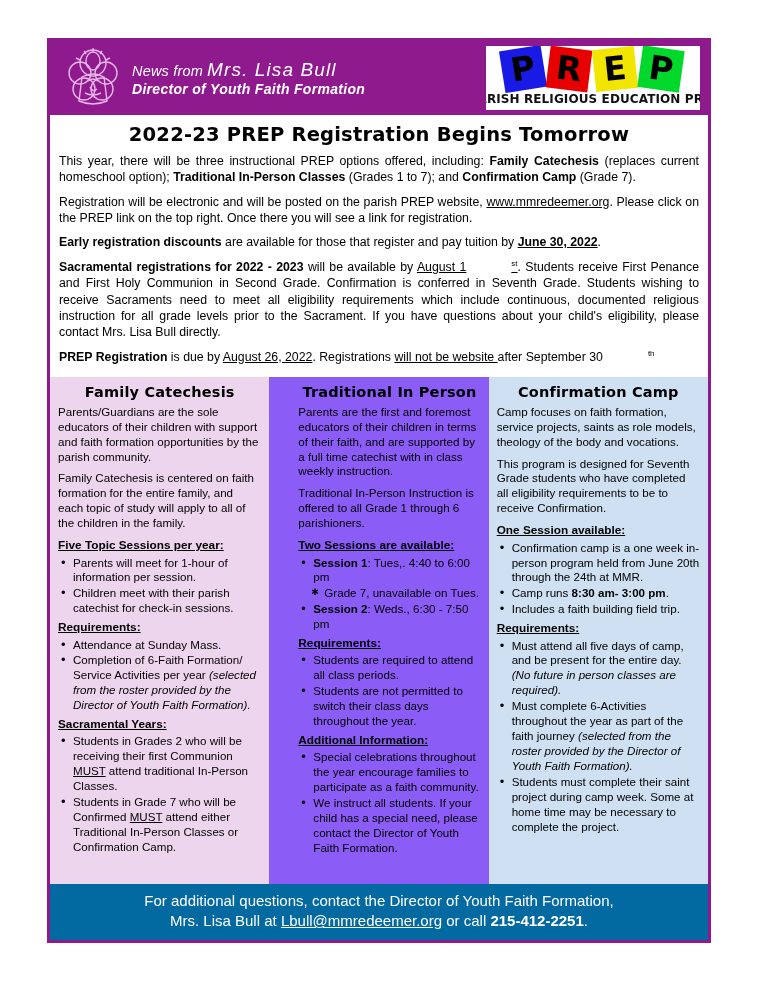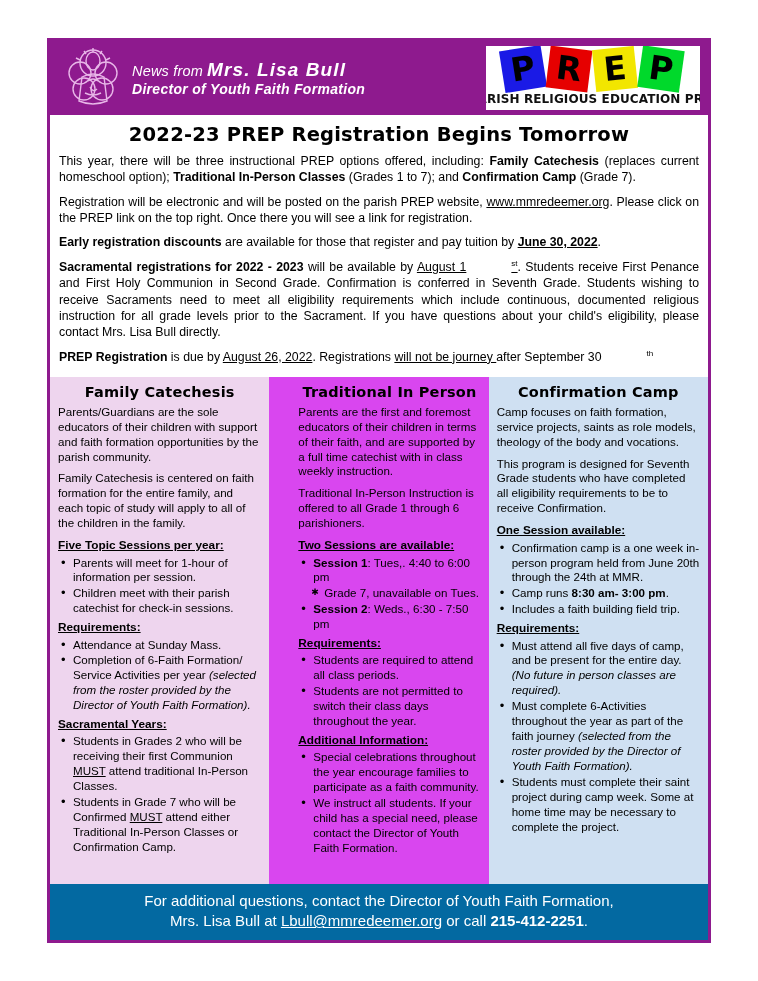--- a/index.html
+++ b/index.html
@@ -50,21 +50,21 @@
     flex: 1;
   }
   .news-line {
     font-size: 14.5px;
     font-style: italic;
     letter-spacing: .2px;
     white-space: nowrap;
   }
   .news-line .name {
     font-size: 19px;
-    font-weight: bold;
+    font-weight: normal;
     font-style: italic;
     letter-spacing: 1.1px;
     margin-left: 4px;
   }
   .news-sub {
     font-size: 14px;
     font-style: italic;
     letter-spacing: .3px;
     margin-top: 2px;
     font-weight: bold;
@@ -147,21 +147,21 @@
   }
   .col {
     width: 33.3334%;
     box-sizing: border-box;
     padding: 5px 8px 8px 8px;
     font-size: 11.6px;
     line-height: 1.29;
     color: #000;
   }
   .col-1 { background: #eed5ee; }
-  .col-2 { background: #d946ef; padding-left: 29px; }
+  .col-2 { background: #8b5cf6; padding-left: 29px; }
   .col-3 { background: #cfe0f2; }
   .col-title {
     text-align: center;
     font-size: 14.5px;
     font-weight: bold;
     font-family: "DejaVu Sans", sans-serif;
     margin: 1px 0 3px 0;
     letter-spacing: .2px;
   }
   .col p {
@@ -256,21 +256,21 @@
     <div class="headline">2022-23 PREP Registration Begins Tomorrow</div>
 
     <p class="intro"><span>This year, there will be three instructional PREP options offered, including: </span><b>Family Catechesis</b><span> (replaces current homeschool option); </span><b>Traditional In-Person Classes</b><span> (Grades 1 to 7); and </span><b>Confirmation Camp</b><span> (Grade 7).</span></p>
 
     <p class="intro"><span>Registration will be electronic and will be posted on the parish PREP website, </span><span class="u">www.mmredeemer.org</span><span>.  Please click on the PREP link on the top right.  Once there you will see a link for registration.</span></p>
 
     <p class="intro"><b>Early registration discounts</b><span> are available for those that register and pay tuition by </span><b class="u">June 30, 2022</b><span>.</span></p>
 
     <p class="intro"><b>Sacramental registrations for 2022 - 2023</b><span> will be available by </span><span class="u"><span>August 1</span><sup>st</sup></span><span>.  Students receive First Penance and First Holy Communion in Second Grade.  Confirmation is conferred in Seventh Grade.  Students wishing to receive Sacraments need to meet all eligibility requirements which include continuous, documented religious instruction for all grade levels prior to the Sacrament.  If you have questions about your child's eligibility, please contact Mrs. Lisa Bull directly.</span></p>
 
-    <p class="intro tight"><b>PREP Registration</b><span> is due by </span><span class="u">August 26, 2022</span><span>. Registrations </span><span class="u">will not be journey </span><span>after September 30</span><sup>th</sup></p>
+    <p class="intro tight"><b>PREP Registration</b><span> is due by </span><span class="u">August 26, 2022</span><span>. Registrations </span><span class="u">will not be website </span><span>after September 30</span><sup>th</sup></p>
   </div>
 
   <div class="columns">
     <div class="col col-1">
         <div class="col-title">Family Catechesis</div>
         <p>Parents/Guardians are the sole educators of their children with support and faith formation opportunities by the parish community.</p>
         <p>Family Catechesis is centered on faith formation for the entire family, and each topic of study will apply to all of the children in the family.</p>
         <div class="sub">Five Topic Sessions per year:</div>
         <ul>
           <li>Parents will meet for 1-hour of information per session.</li>

